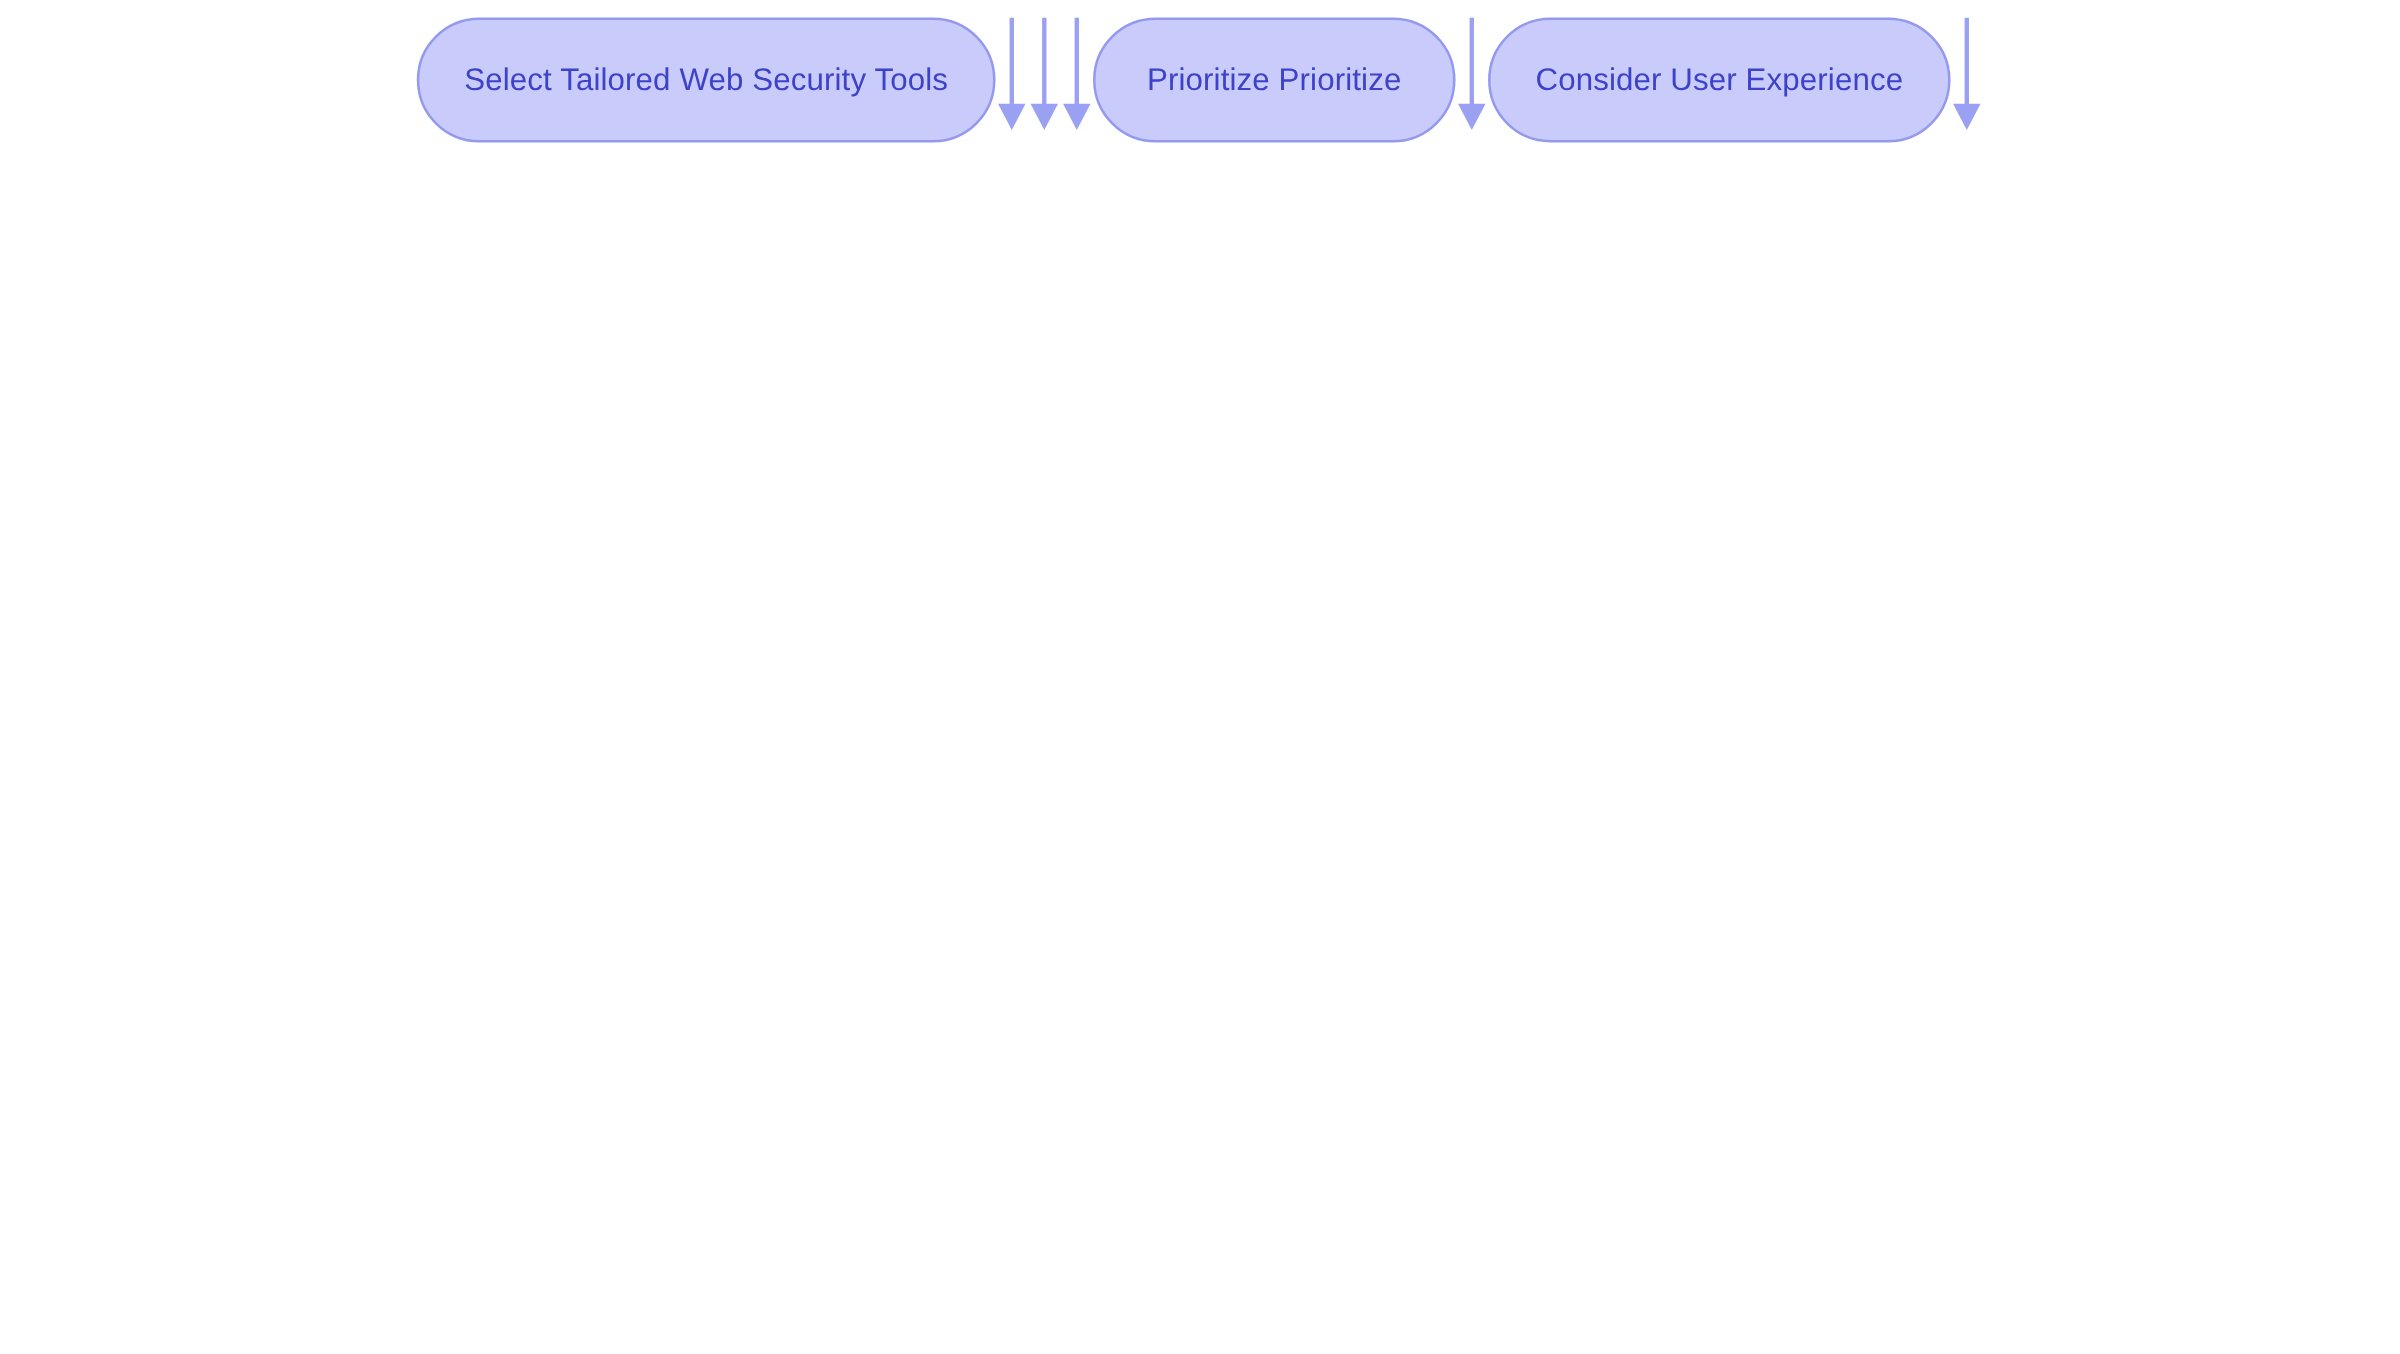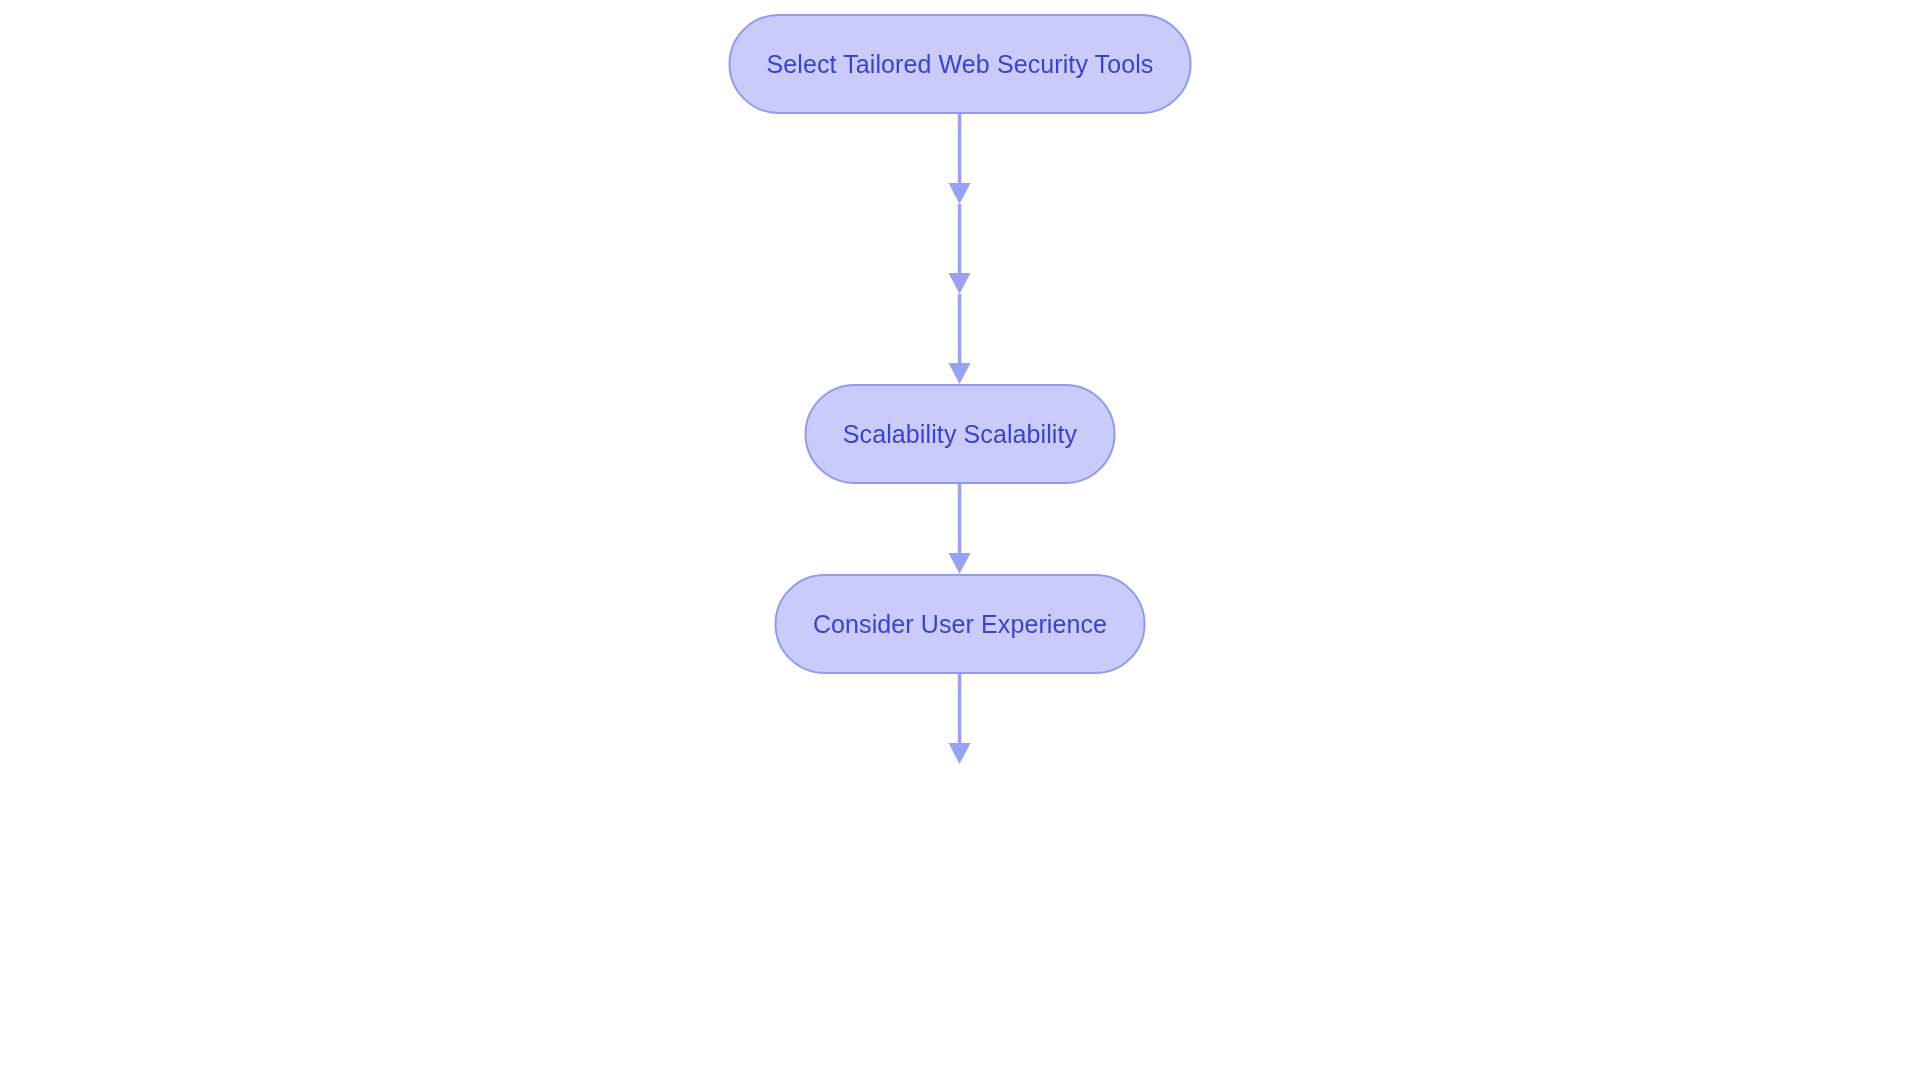--- a/index.html
+++ b/index.html
@@ -14,22 +14,22 @@
     height: 1083px;
     background: var(--bg, #ffffff);
     overflow: hidden;
   }
   .flow {
     position: absolute;
     top: 14px;
     left: 50%;
     transform: translateX(-50%);
     display: flex;
-    flex-direction: column;
-    align-items: center;
+    flex-direction: row;
+    align-items: flex-start;
   }
   .node {
     box-sizing: border-box;
     height: 100px;
     min-width: 290px;
     padding: 0 36px;
     border-radius: 50px;
     background: var(--node-fill, #c9cbfa);
     border: 2px solid var(--node-border, #9499f0);
     color: var(--node-text, #3d42c9);
@@ -77,21 +77,21 @@
 
 
   <div class="connector">
     <svg width="26" height="90" viewBox="0 0 26 90" aria-hidden="true">
       <line x1="13" y1="0" x2="13" y2="71" stroke="var(--arrow)" stroke-width="3.5"></line>
       <polygon points="2,69 24,69 13,90" fill="var(--arrow)"></polygon>
     </svg>
   </div>
 
   <div class="node">
-    <span class="node-label">Scalability Scalability</span>
+    <span class="node-label">Prioritize Prioritize</span>
   </div>
 
   <div class="connector">
     <svg width="26" height="90" viewBox="0 0 26 90" aria-hidden="true">
       <line x1="13" y1="0" x2="13" y2="71" stroke="var(--arrow)" stroke-width="3.5"></line>
       <polygon points="2,69 24,69 13,90" fill="var(--arrow)"></polygon>
     </svg>
   </div>
 
   <div class="node">

